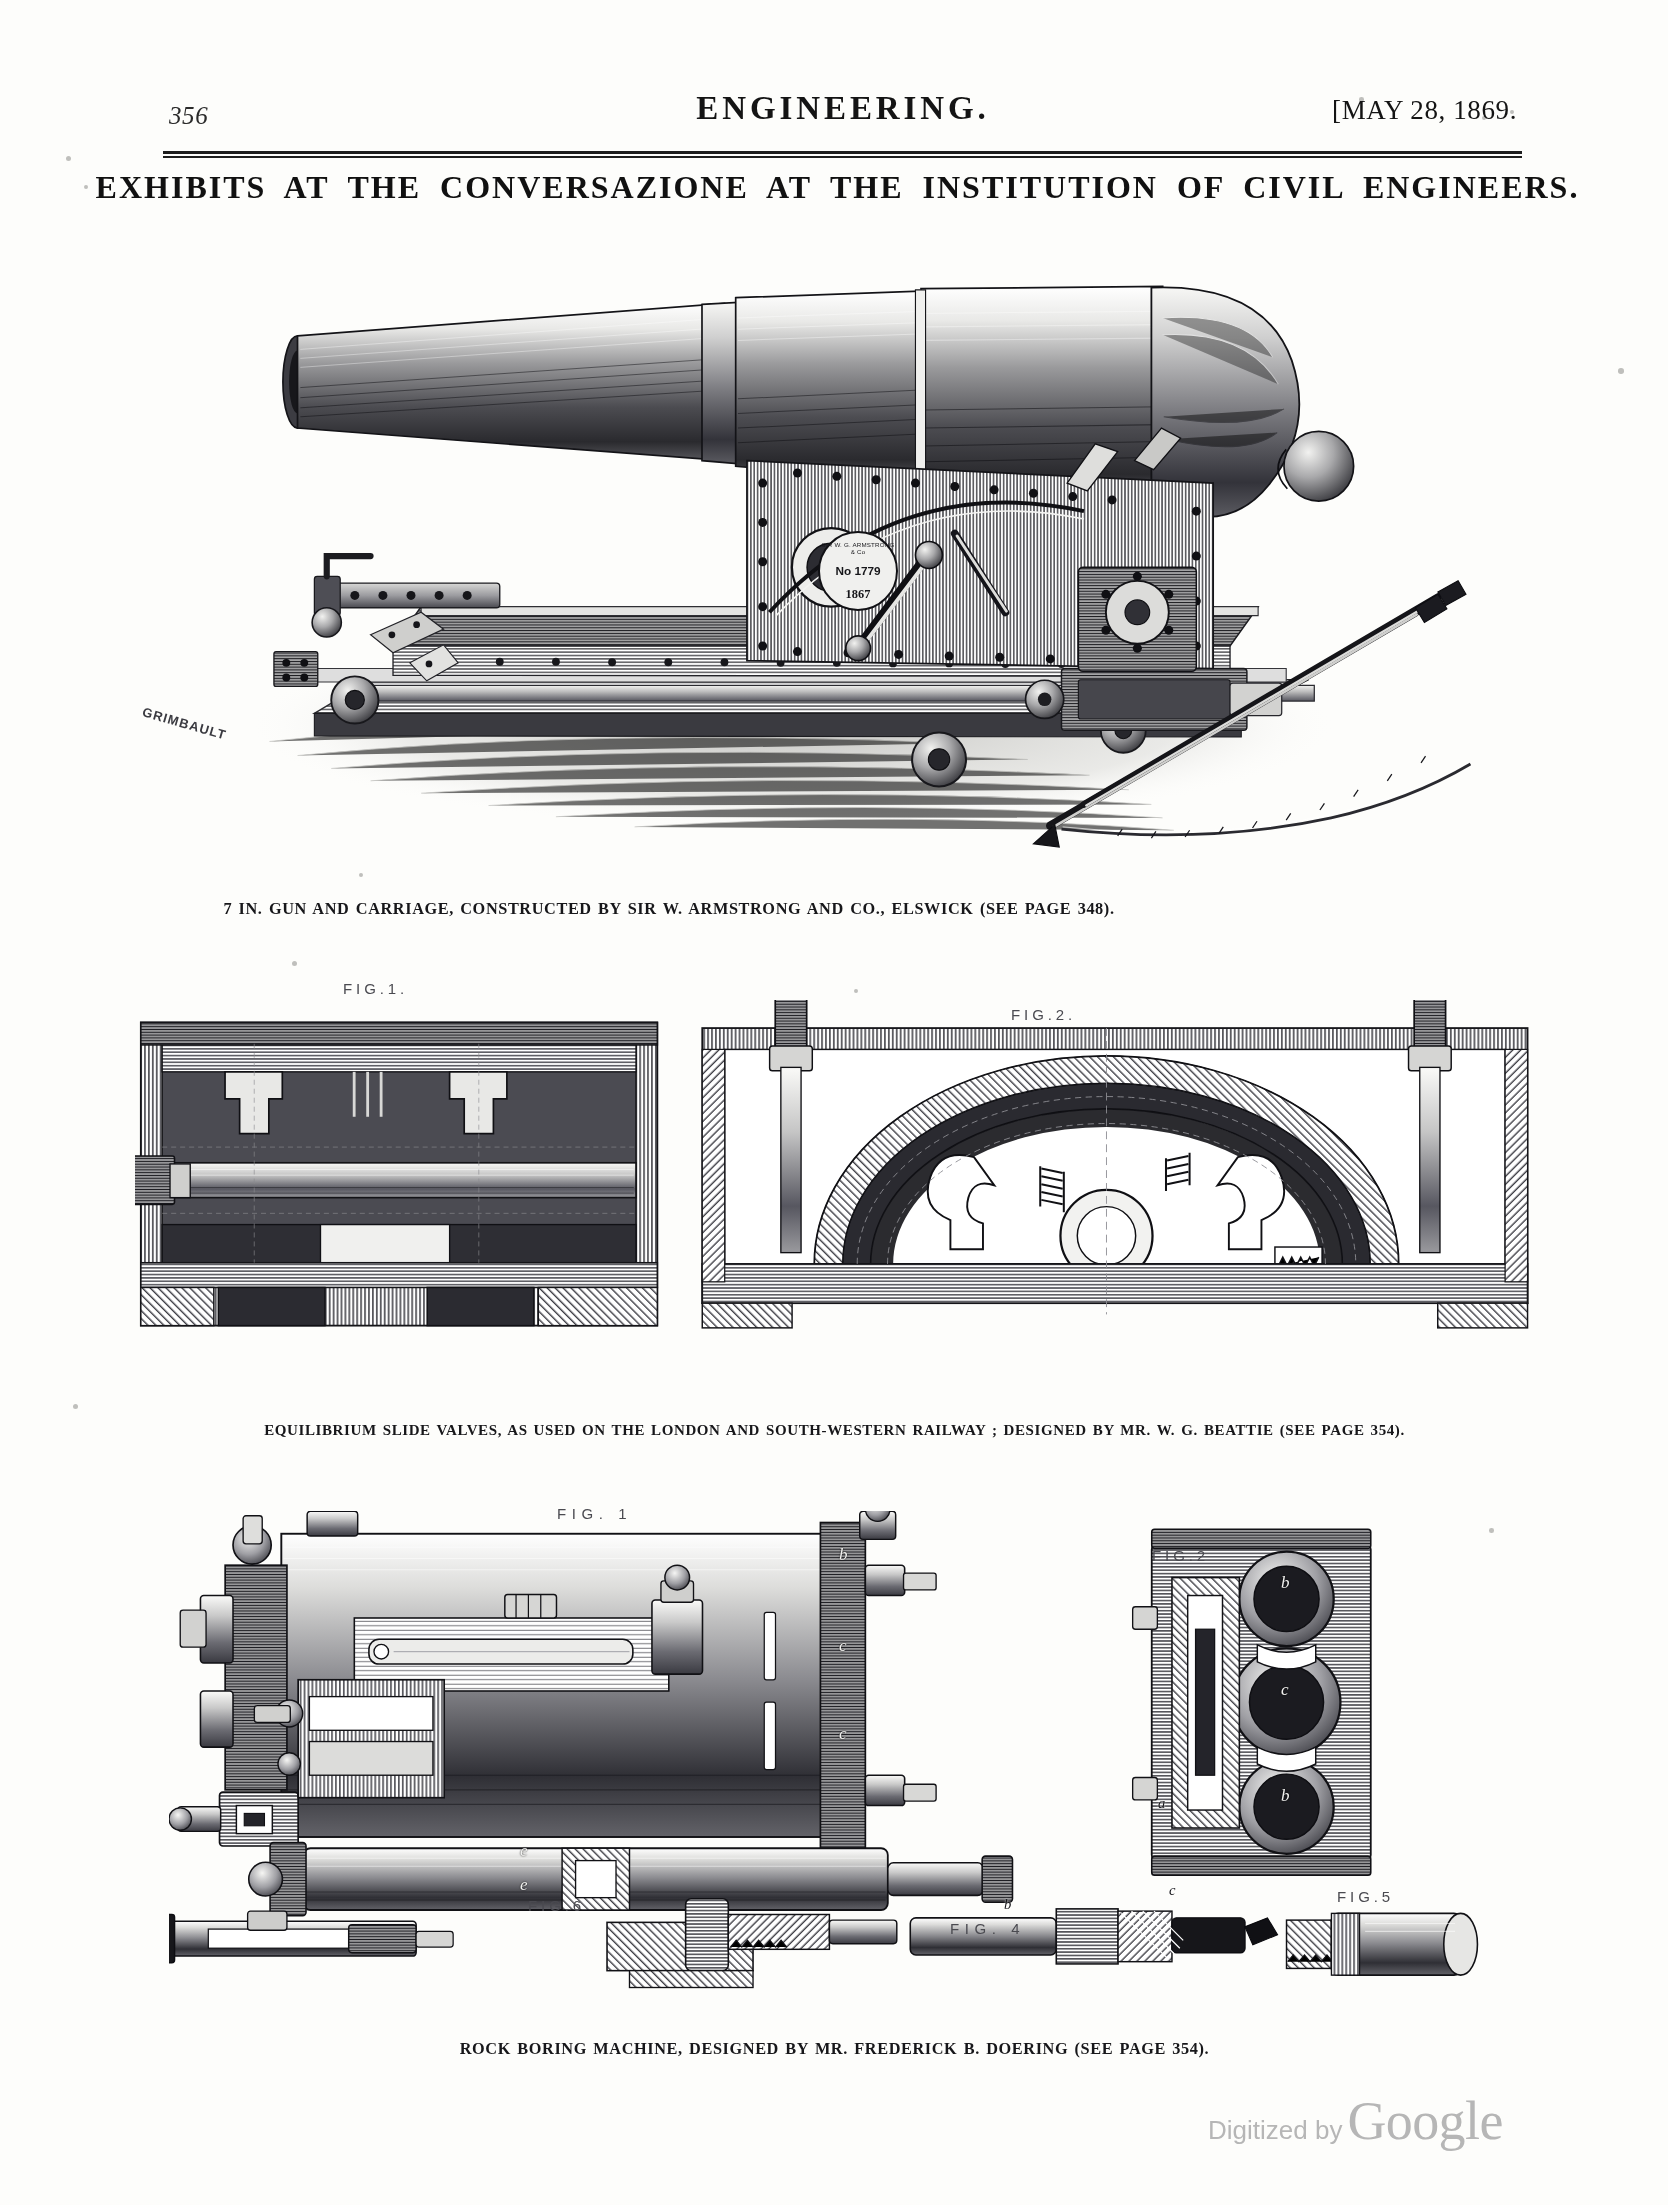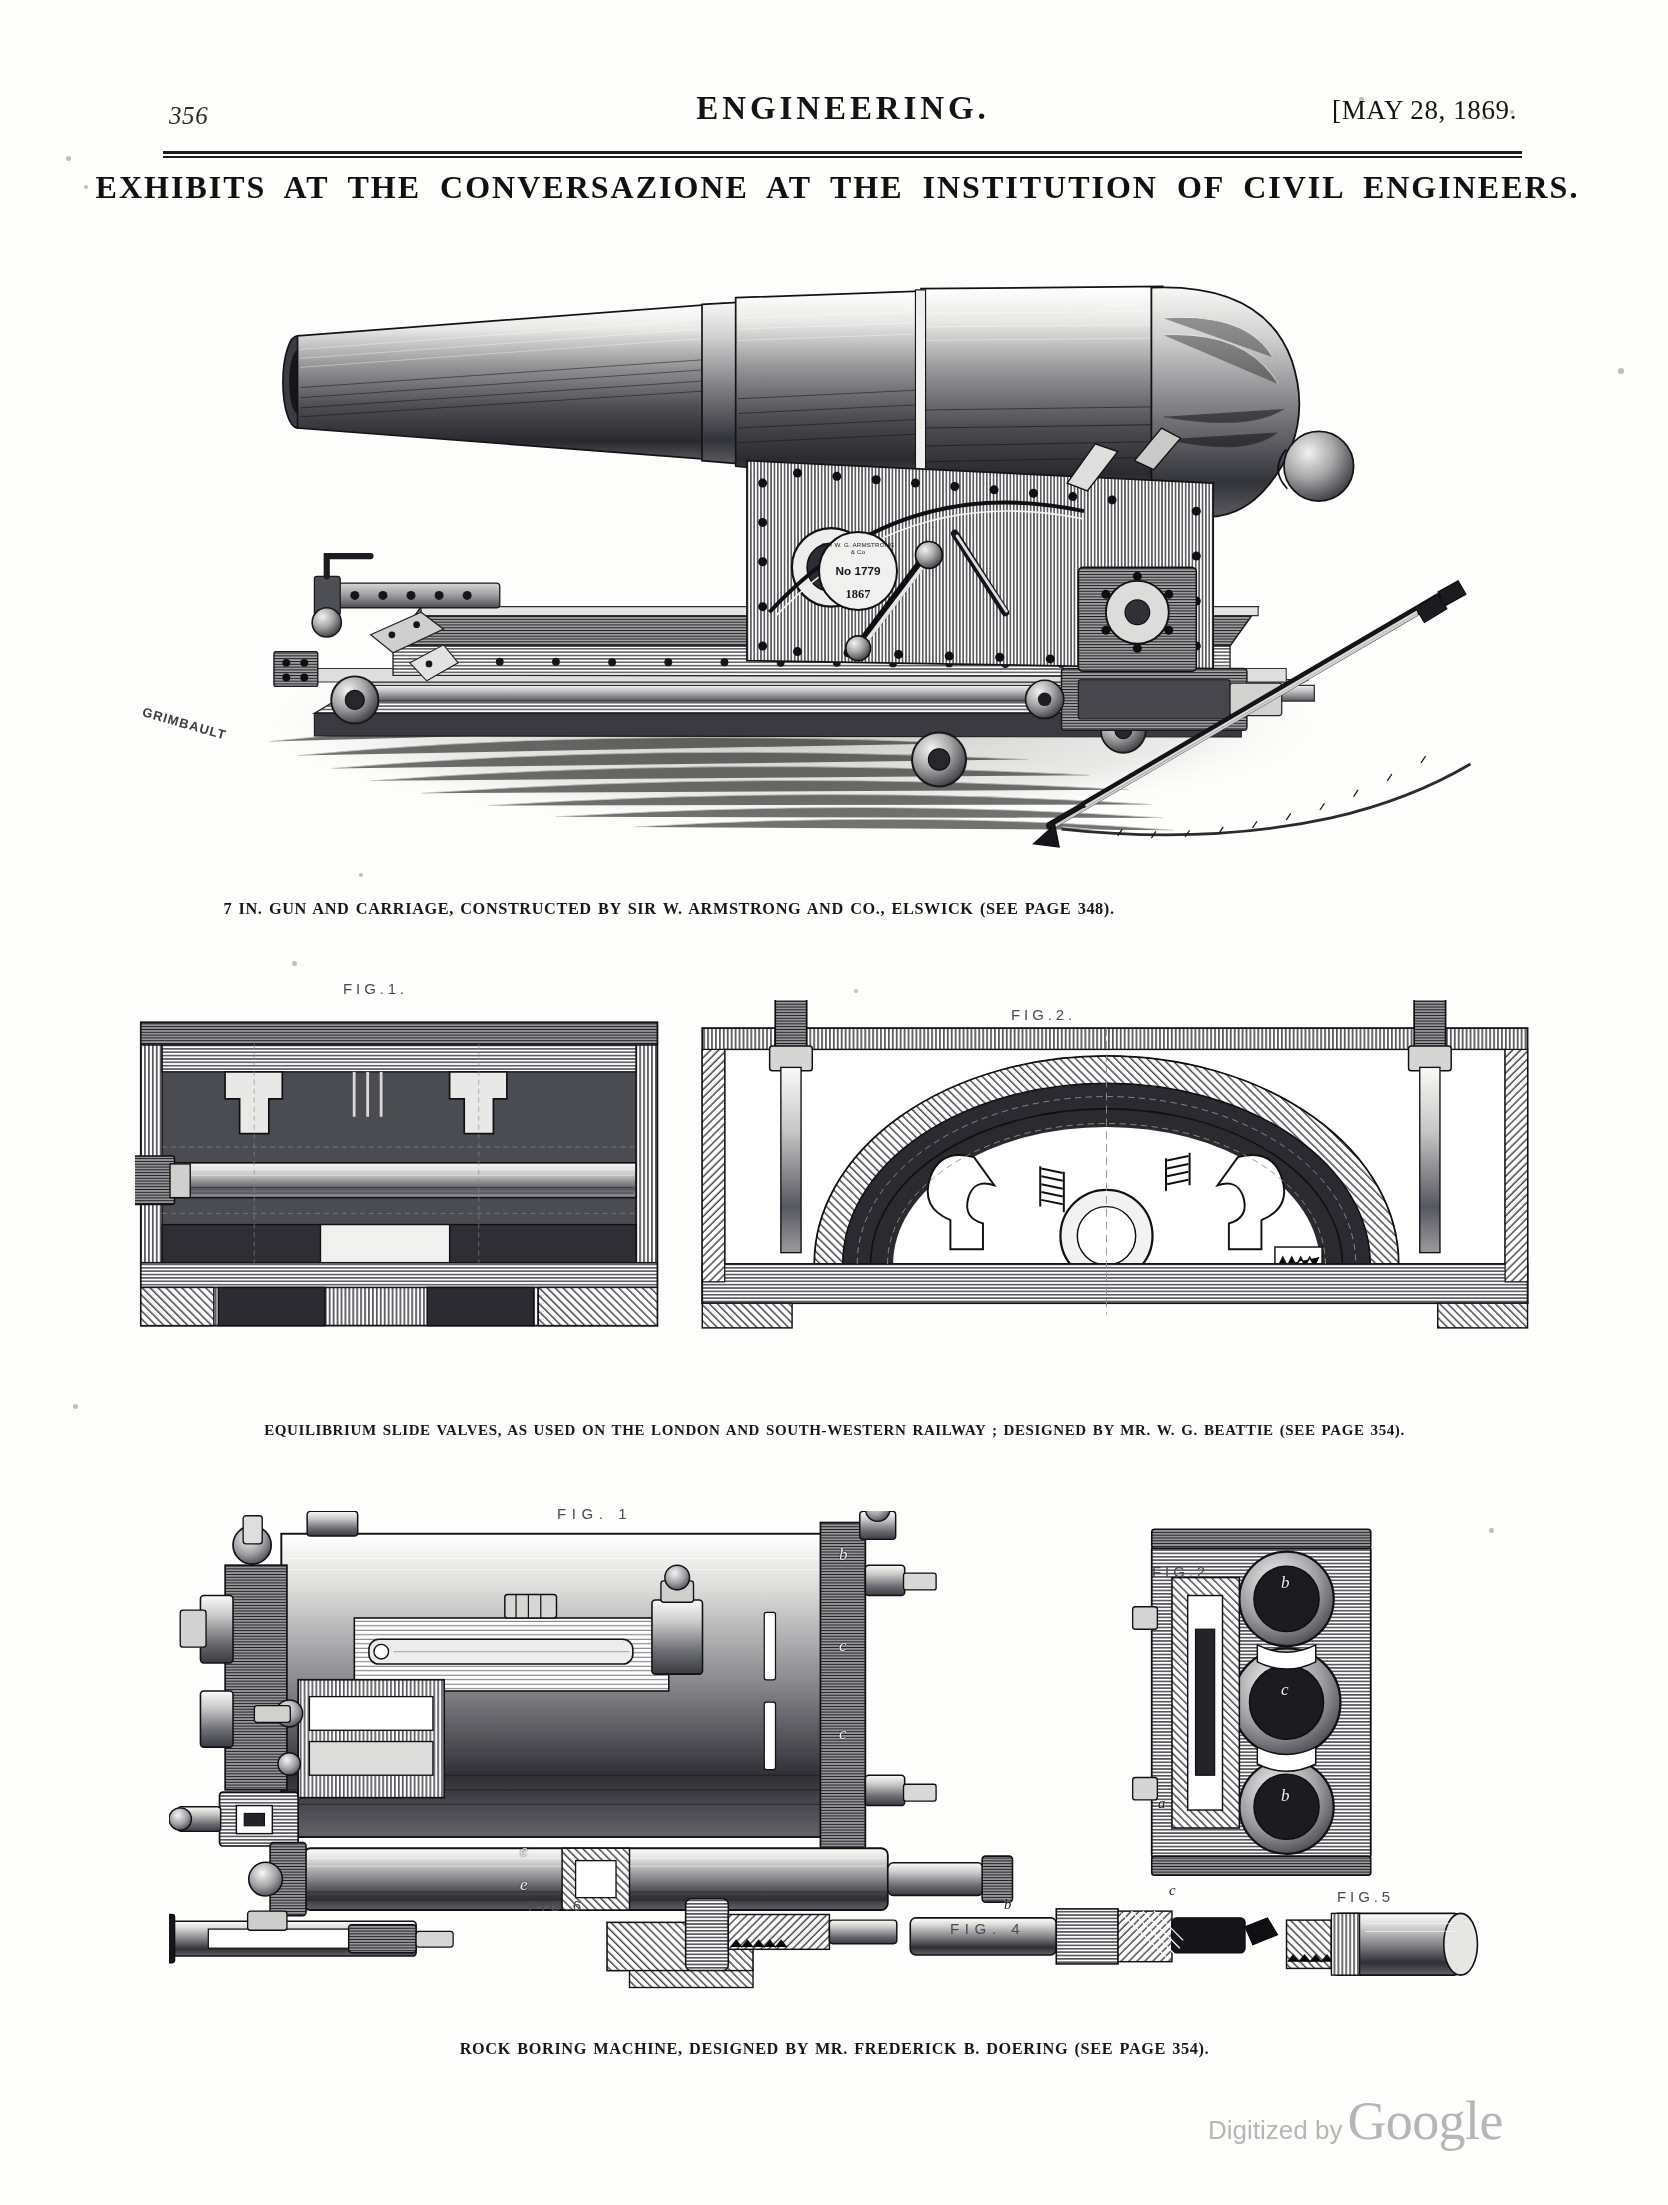--- a/index.html
+++ b/index.html
@@ -907,21 +907,21 @@
         <ellipse cx="340" cy="99" rx="30" ry="55" fill="#e6e6e4" stroke="#111115" stroke-width="2.8"></ellipse>
         <rect x="110" y="44" width="50" height="110" fill="url(#bv)" stroke="#111115" stroke-width="2.4"></rect>
         <g stroke="#ffffff" stroke-width="2" opacity=".55">
           <path d="M170 62 L330 62"></path>
             <path d="M170 76 L330 76"></path>
         </g>
       </g>
     </svg>
 
     <div class="fig-label" style="left:388px;top:-5.6px;letter-spacing:5.6px;">FIG. 1</div>
-    <div class="fig-label" style="left:983px;top:52px;text-align:center;">FIG.2</div>
+    <div class="fig-label" style="left:983px;top:36px;text-align:center;">FIG.2</div>
     <div class="fig-label" style="left:1168px;top:377px;">FIG.5</div>
     <div class="fig-label" style="left:359px;top:386px;">FIG.6</div>
     <div class="fig-label" style="left:781px;top:386px;letter-spacing:5.6px;margin-top:23px;">FIG. 4</div>
 
     <div class="ann" style="left:670px;top:34px;">b</div>
     <div class="ann" style="left:670px;top:125px;">c</div>
     <div class="ann" style="left:670px;top:213px;">c</div>
     <div class="ann" style="left:351px;top:330px;">e</div>
     <div class="ann" style="left:351px;top:364px;">e</div>
     <div class="ann" style="left:1112px;top:62px;">b</div>

